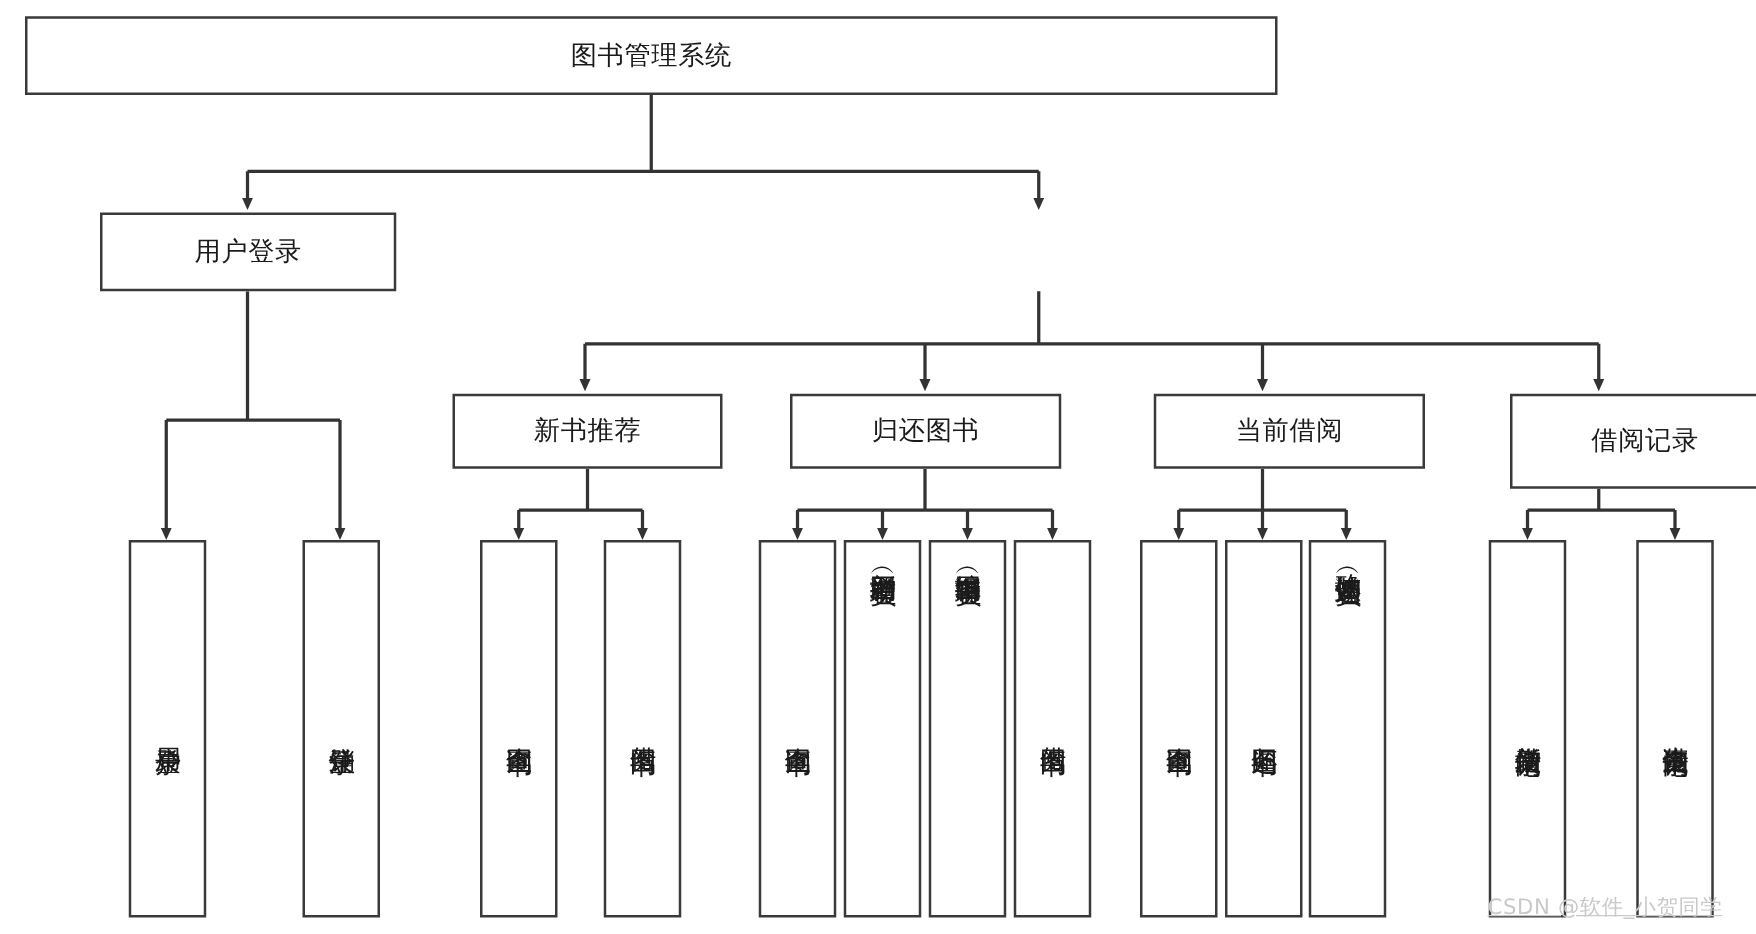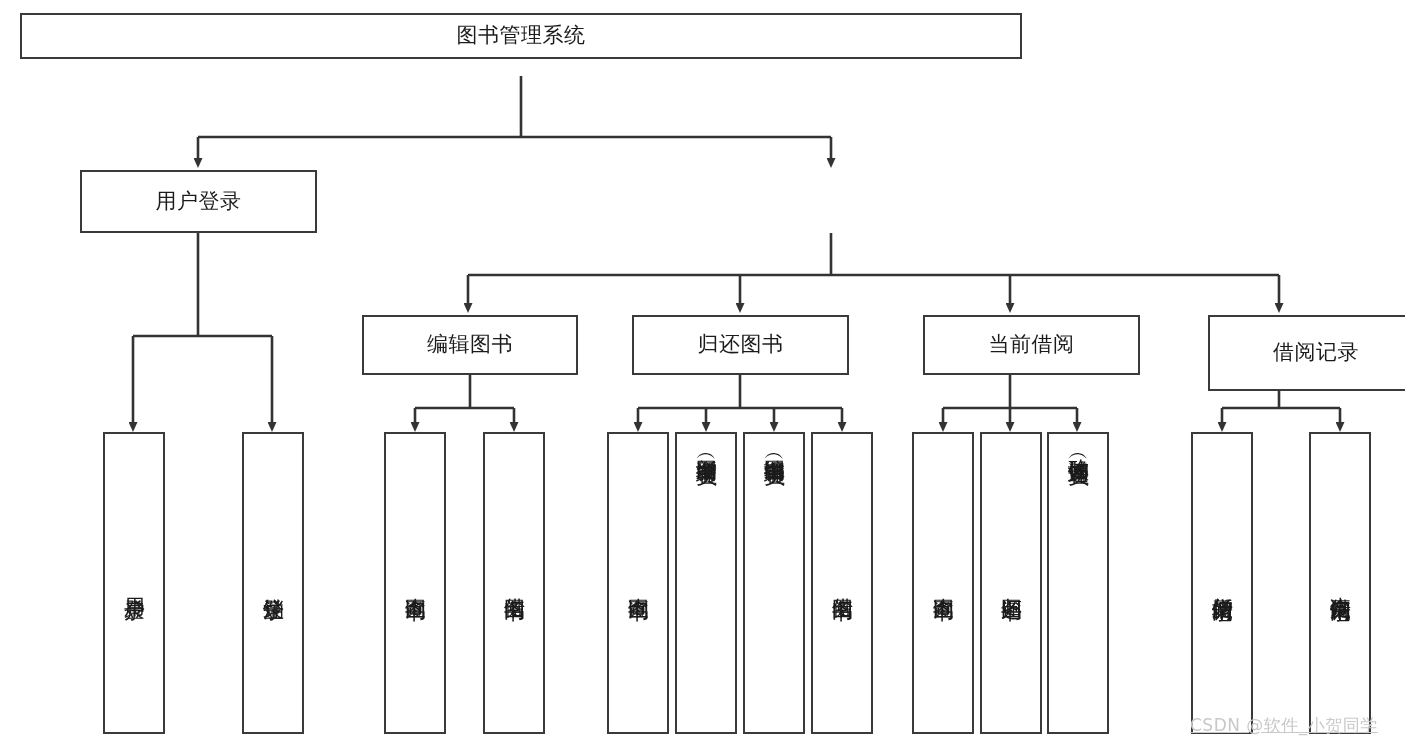--- a/index.html
+++ b/index.html
@@ -124,30 +124,30 @@
       <path d="M1010,408 L1010,423" marker-end="url(#arrow)"></path>
       <path d="M1077,408 L1077,423" marker-end="url(#arrow)"></path>
 
       <path d="M1279,375 L1279,408"></path>
       <path d="M1222,408 L1340,408"></path>
       <path d="M1222,408 L1222,423" marker-end="url(#arrow)"></path>
       <path d="M1340,408 L1340,423" marker-end="url(#arrow)"></path>
     </g>
   </svg>
 
-  <div class="node" style="left:20px; top:13px; width:1002px; height:46px;">
+  <div class="node" style="left:20px; top:13px; width:1002px; height:63px;">
     <span class="node-label">图书管理系统</span>
   </div>
 
   <div class="node" style="left:80px; top:170px; width:237px; height:63px;">
     <span class="node-label">用户登录</span>
   </div>
 
   <div class="node" style="left:362px; top:315px; width:216px; height:60px;">
-    <span class="node-label">编辑图书</span>
+    <span class="node-label">新书推荐</span>
   </div>
   <div class="node" style="left:632px; top:315px; width:217px; height:60px;">
     <span class="node-label">归还图书</span>
   </div>
   <div class="node" style="left:902px; top:315px; width:217px; height:60px;margin-left:21px;">
     <span class="node-label">当前借阅</span>
   </div>
   <div class="node" style="left:1208px; top:315px; width:216px; height:76px;align-items:center;">
     <span class="node-label">借阅记录</span>
   </div>

